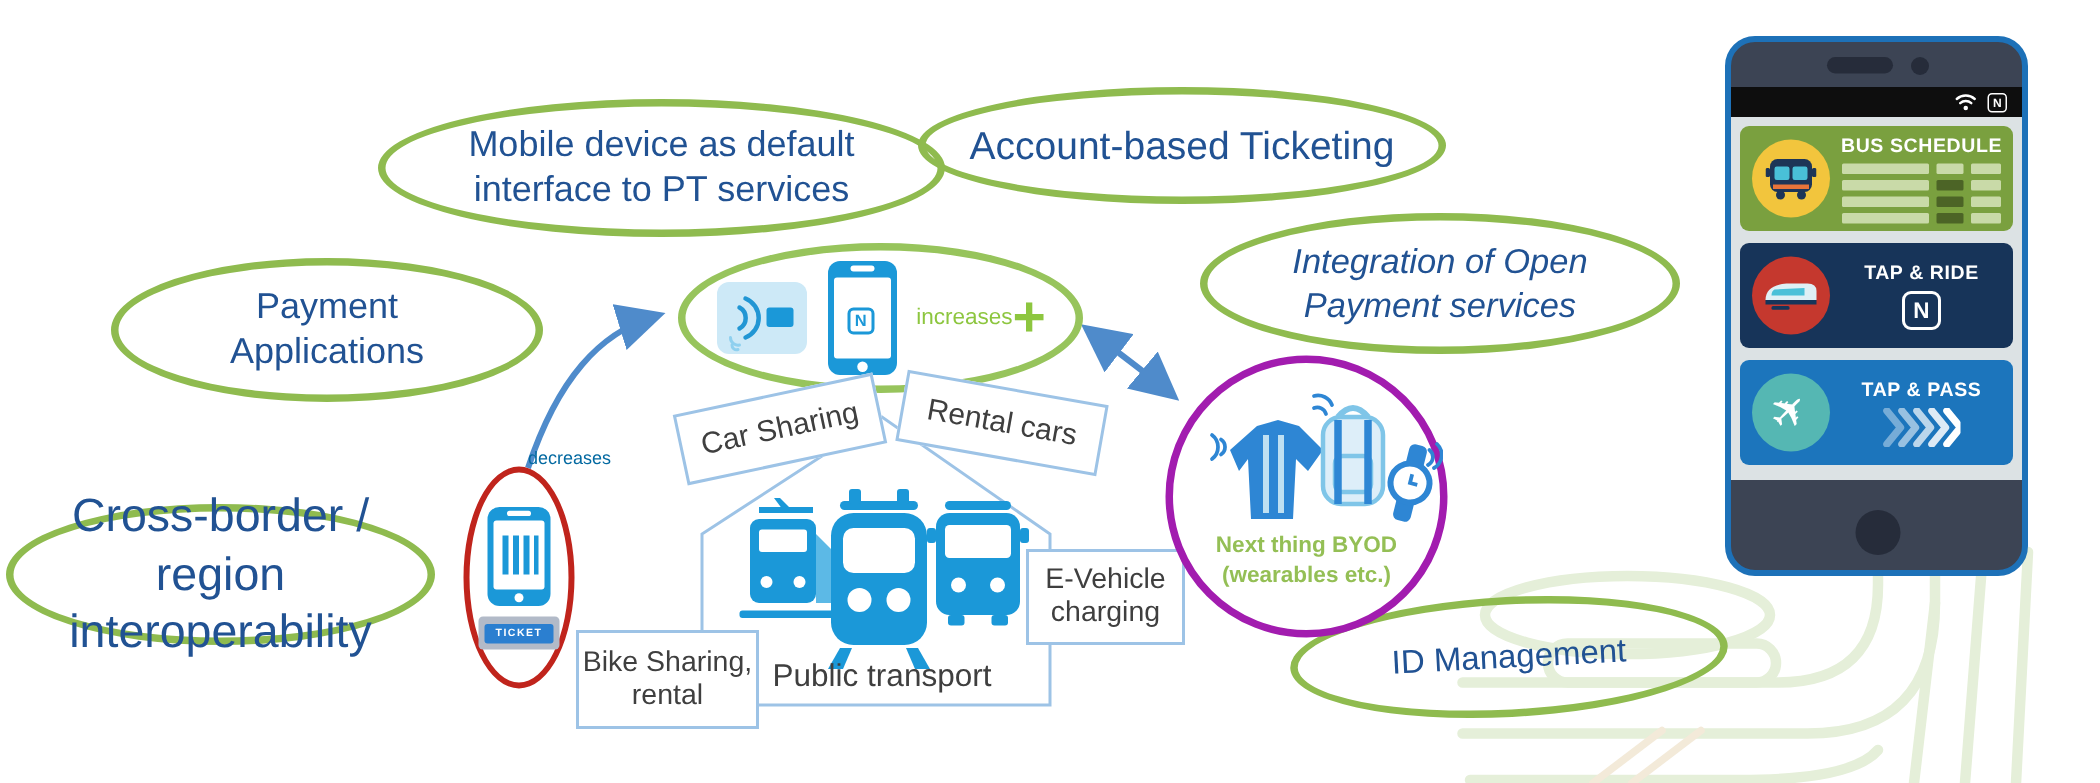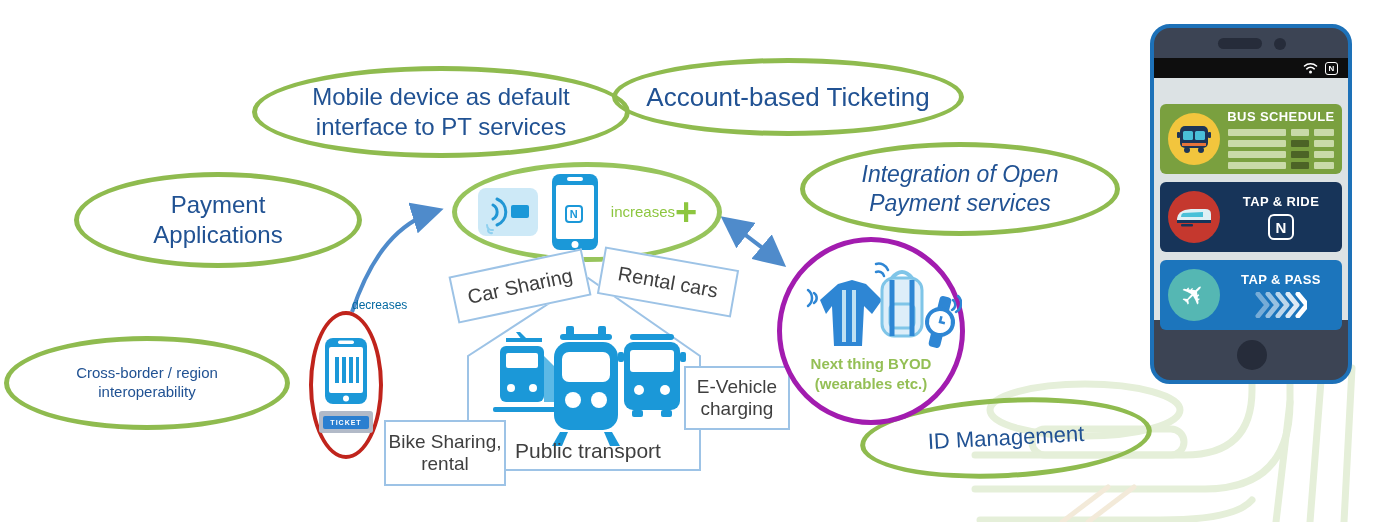--- a/index.html
+++ b/index.html
@@ -9,21 +9,21 @@
   svg{display:block;}
 
   
   .ellipse{position:absolute;border:5px solid #8fbb4f;border-radius:50%;
            display:flex;align-items:center;justify-content:center;text-align:center;
            color:#215293;box-sizing:border-box;line-height:1.25;background:transparent;}
   .c-mobile   {left:252px;top:66px;width:378px;height:92px;font-size:24px;}
   .c-account  {left:612px;top:58px;width:352px;height:78px;font-size:26px;}
   .c-mobility {left:74px;top:172px;width:288px;height:96px;font-size:24px;}
   .c-payment  {left:800px;top:142px;width:320px;height:94px;font-size:23px;font-style:italic;}
-  .c-cross    {left:4px;top:336px;width:286px;height:94px;font-size:15px;}
+  .c-cross    {left:4px;top:336px;width:286px;height:94px;font-size:31px;}
   .c-idmgmt   {left:860px;top:398px;width:292px;height:80px;font-size:22px;transform:rotate(-3deg);}
   .ellipse>span{display:block;padding:0 26px;}
 
   
   .center-ellipse{position:absolute;left:452px;top:162px;width:270px;height:100px;
       border:5px solid #97c45c;border-radius:50%;box-sizing:border-box;
       display:flex;align-items:center;justify-content:center;gap:12px;background:#fff;}
   .inc-col{display:flex;flex-direction:row;align-items:center;color:#8dc63f;}
   .inc-word{font-size:15px;}
   .inc-plus{font-size:38px;font-weight:bold;line-height:.8;}
@@ -67,21 +67,21 @@
   .p-pill{position:absolute;left:64px;top:10px;width:44px;height:11px;border-radius:6px;background:#262c3a;}
   .p-cam{position:absolute;left:120px;top:10px;width:12px;height:12px;border-radius:50%;background:#262c3a;}
   .p-status{position:absolute;left:0;top:30px;width:194px;height:20px;background:#0e0e0e;
       display:flex;align-items:center;justify-content:flex-end;gap:7px;padding-right:10px;box-sizing:border-box;}
   .nfc-sm{width:13px;height:13px;border:1.5px solid #fff;border-radius:3px;color:#fff;font-size:8px;
       font-weight:bold;display:flex;align-items:center;justify-content:center;box-sizing:border-box;}
   .p-screen{position:absolute;left:0;top:50px;width:194px;height:242px;background:#dce2e4;
       padding:6px 6px;box-sizing:border-box;}
   .p-card{position:relative;width:182px;height:70px;border-radius:6px;margin:0 0 8px 0;
       display:flex;align-items:center;box-sizing:border-box;}
-  .pc-green{background:#7aa03f;margin-top:20px;}
+  .pc-green{background:#7aa03f;}
   .pc-navy{background:#173459;}
   .pc-blue{background:#1c75bc;}
   .pc-circle{width:52px;height:52px;border-radius:50%;margin-left:8px;flex:none;
       display:flex;align-items:center;justify-content:center;}
   .cir-yellow{background:#f2c53d;}
   .cir-red{background:#c5382e;}
   .cir-teal{background:#55b7b3;}
   .pc-right{flex:1;display:flex;flex-direction:column;align-items:center;justify-content:center;gap:5px;}
   .pc-title{color:#fff;font-size:13px;font-weight:bold;letter-spacing:.4px;}
   .sched{display:grid;grid-template-columns:58px 18px 20px;grid-auto-rows:7px;gap:4px 5px;}

